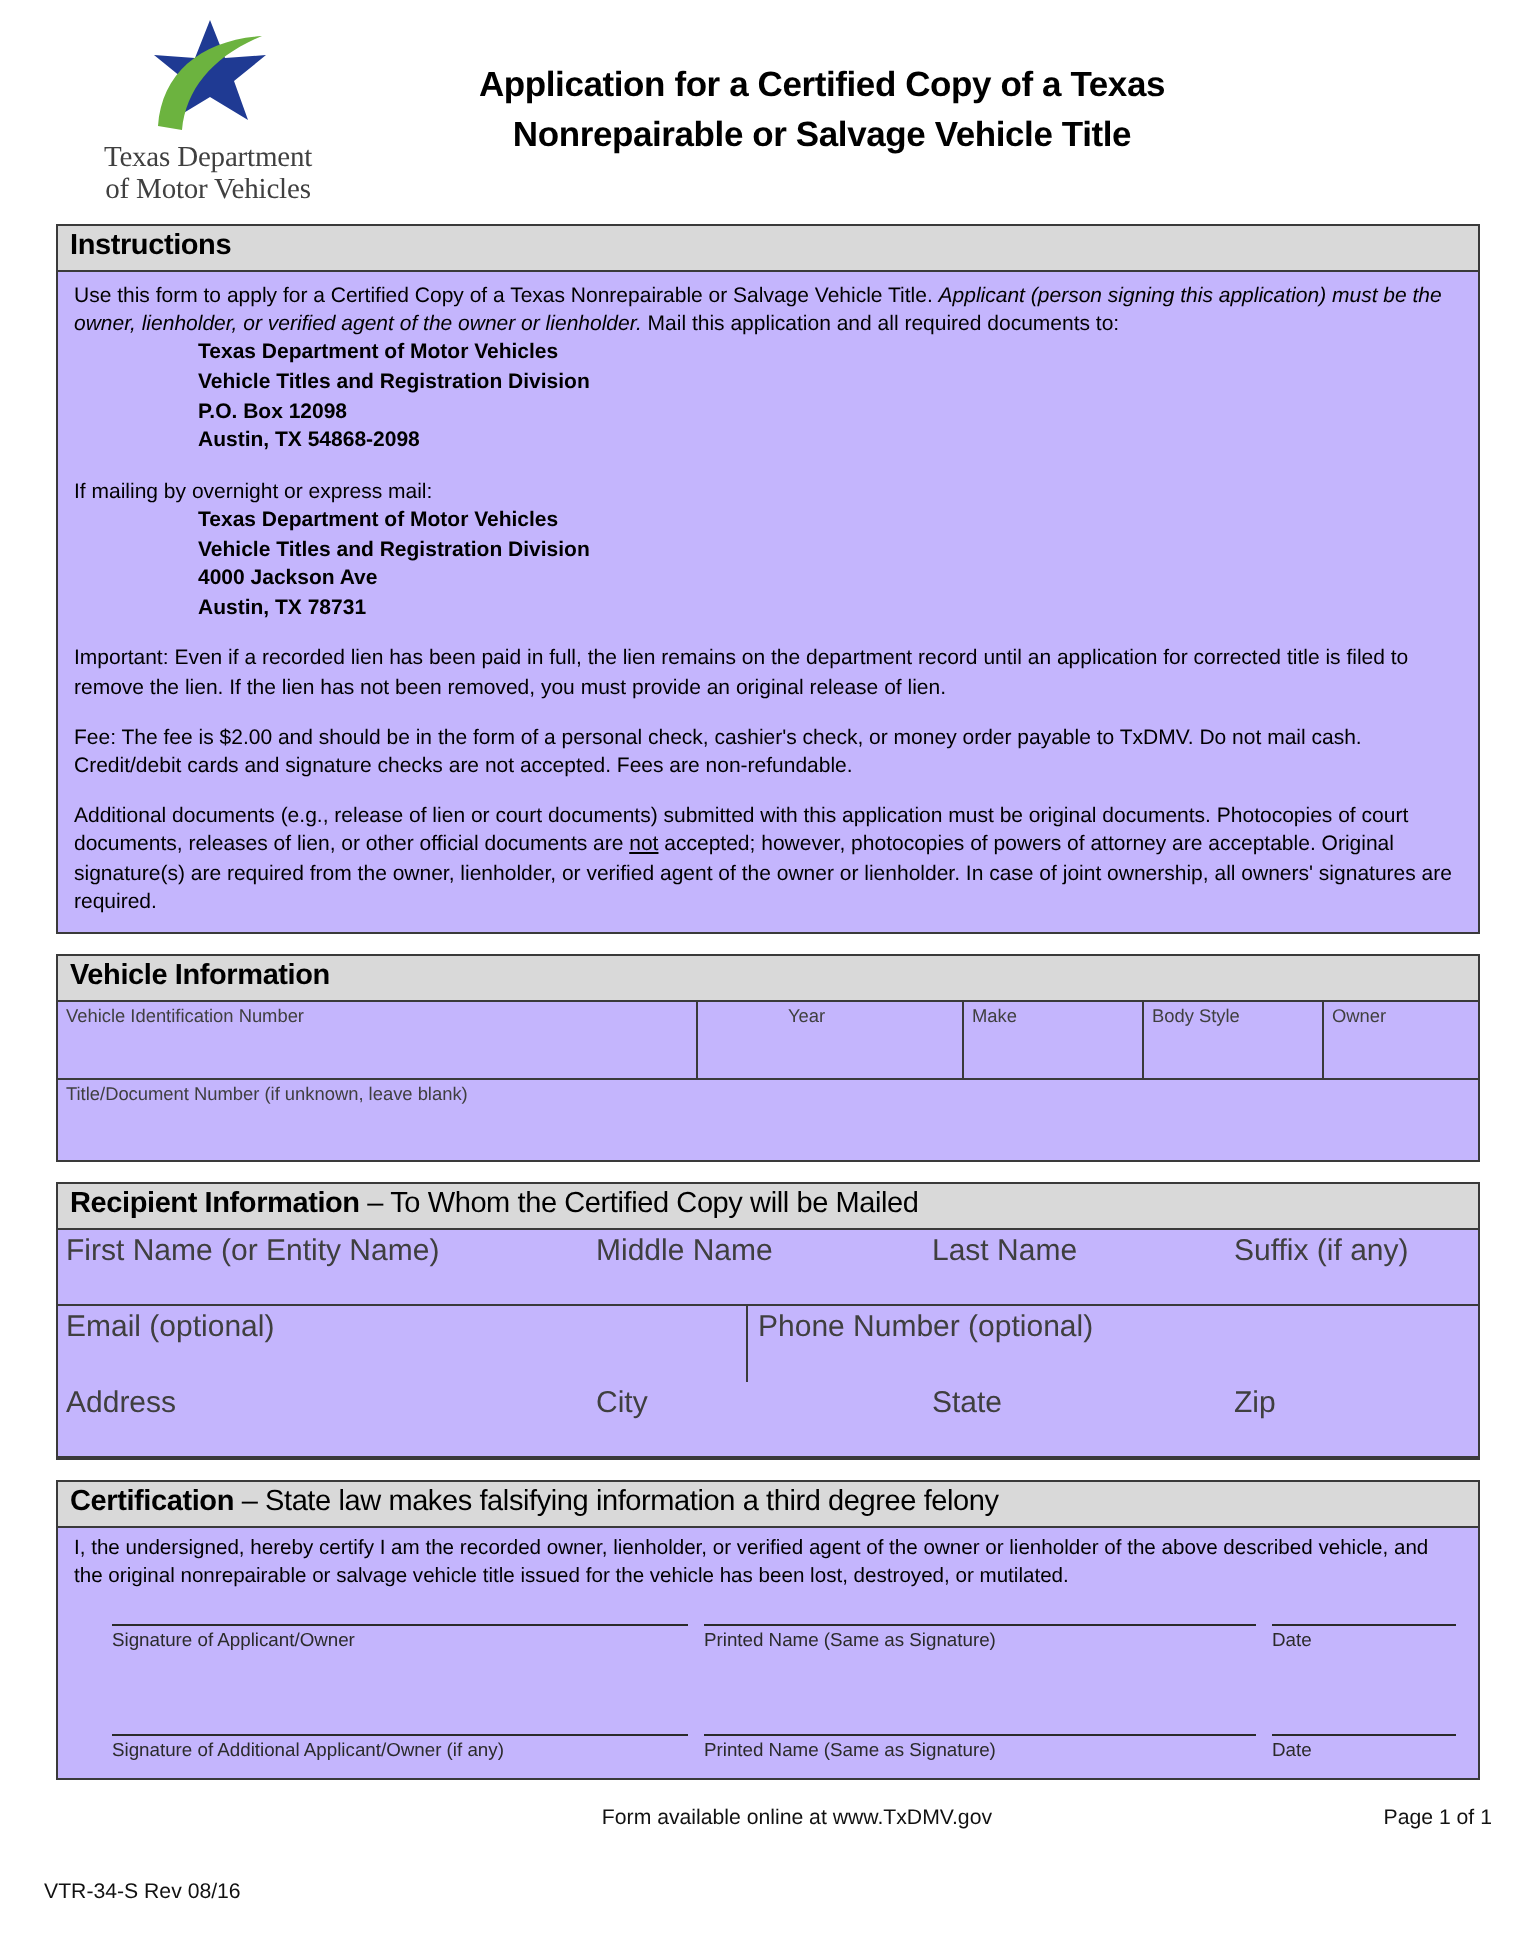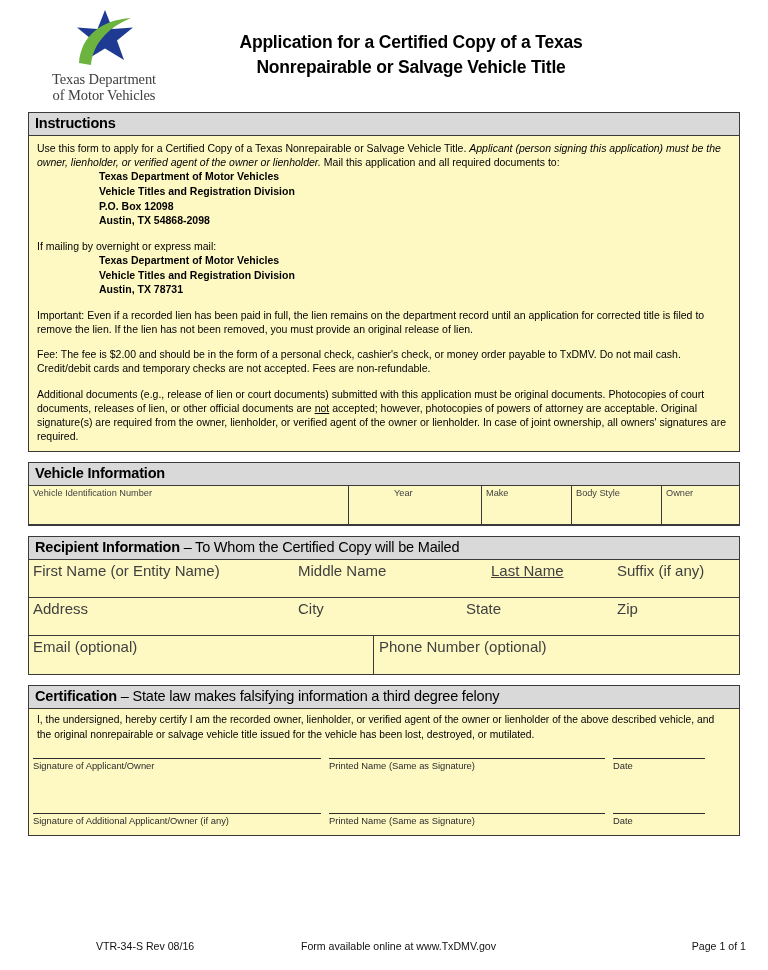--- a/index.html
+++ b/index.html
@@ -58,21 +58,21 @@
     font-weight: bold;
     line-height: 25px;
     letter-spacing: -0.2px;
   }
 
   
   .section {
     border: 1.4px solid #3a3a3a;
     margin: 0 28px 10px 28px;
     box-sizing: border-box;
-    background: #fef9c3;
+    background: #c4b5fd;
   }
   .section-head {
     background: #d9d9d9;
     border-bottom: 1.2px solid #3a3a3a;
     padding: 2px 6px 3px 6px;
     font-size: 14.5px;
     font-weight: bold;
     letter-spacing: -0.2px;
     line-height: 17px;
   }
@@ -156,20 +156,21 @@
     font-size: 10.3px;
     line-height: 14.2px;
   }
   .sigblock {
     position: relative;
     margin-top: 16px;
   }
   .sigrow {
     position: relative;
     height: 55px;
+    margin-left: 23px;
   }
   .sigrow.second { height: 22px; }
   .sigline {
     position: absolute;
     top: 0;
     border-top: 1.3px solid #2b2b2b;
   }
   .siglab {
     position: absolute;
     top: 2px;
@@ -181,21 +182,21 @@
   
   .footer {
     position: absolute;
     left: 22px;
     right: 22px;
     bottom: 18px;
     display: flex;
     font-size: 10.6px;
     color: #111111;
   }
-  .footer .f-left { width: 34%; text-align: center; }
+  .footer .f-left { width: 34%; text-align: left; margin-top: 37px; }
   .footer .f-mid  { width: 36%; text-align: center; }
   .footer .f-right{ width: 30%; text-align: right; }
 </style>
 </head>
 <body>
 
 <div class="header">
   <div class="logo-block">
     <div class="logo-mark">
       <svg width="86" height="62" viewBox="0 0 86 62" xmlns="http://www.w3.org/2000/svg">
@@ -224,63 +225,67 @@
       <div>Texas Department of Motor Vehicles</div>
       <div>Vehicle Titles and Registration Division</div>
       <div>P.O. Box 12098</div>
       <div>Austin, TX 54868-2098</div>
     </div>
     <div class="gap"></div>
     <p>If mailing by overnight or express mail:</p>
     <div class="addr-block">
       <div>Texas Department of Motor Vehicles</div>
       <div>Vehicle Titles and Registration Division</div>
+      <div>4000 Jackson Ave</div>
       <div>Austin, TX 78731</div>
     </div>
     <div class="gap"></div>
     <p><b>Important:</b><span> Even if a recorded lien has been paid in full, the lien remains on the department record until an application for corrected title is filed to remove the lien. If the lien has not been removed, you must provide an original release of lien.</span></p>
     <div class="gap"></div>
-    <p><b>Fee:</b><span> The fee is $2.00 and should be in the form of a personal check, cashier's check, or money order payable to TxDMV. </span><b>Do not mail cash.</b><span> Credit/debit cards and temporary checks are not accepted.  </span><b>Fees are non-refundable</b><span>.</span></p>
+    <p><b>Fee:</b><span> The fee is $2.00 and should be in the form of a personal check, cashier's check, or money order payable to TxDMV. </span><b>Do not mail cash.</b><span> Credit/debit cards and signature checks are not accepted.  </span><b>Fees are non-refundable</b><span>.</span></p>
     <div class="gap"></div>
     <p><b>Additional documents (e.g., release of lien or court documents) submitted with this application must be original documents.</b><span> Photocopies of court documents, releases of lien, or other official documents are </span><u>not</u><span> accepted; however, photocopies of powers of attorney are acceptable.  </span><b>Original signature(s) are required from the owner, lienholder, or verified agent of the owner or lienholder. In case of joint ownership, all owners' signatures are required.</b></p>
   </div>
 </div>
 
 <div class="section">
   <div class="section-head">Vehicle Information</div>
   <div class="frow">
     <div class="fcell" style="width:320px;"><span>Vehicle Identification Number</span></div>
     <div class="fcell" style="width:92px;margin-left:41px;"><span>Year</span></div>
     <div class="fcell" style="width:90px;"><span>Make</span></div>
     <div class="fcell" style="width:90px;"><span>Body Style</span></div>
     <div class="fcell nodiv" style="flex:1;"><span>Owner</span></div>
   </div>
+  <div class="frow last">
+    <div class="fcell nodiv tall" style="flex:1;"><span>Title/Document Number (if unknown, leave blank)</span></div>
+  </div>
 </div>
 
 <div class="section">
   <div class="section-head"><span>Recipient Information</span><span class="sub"> – To Whom the Certified Copy will be Mailed</span></div>
 
   <div class="rrow">
     <div class="rlab" style="left:4px;">First Name (or Entity Name)</div>
     <div class="rlab" style="left:269px;">Middle Name</div>
-    <div class="rlab" style="left:462px;text-decoration:underline;">Last Name</div>
+    <div class="rlab" style="left:437px;">Last Name</div>
     <div class="rlab" style="left:588px;">Suffix (if any)</div>
+  </div>
+
+  <div class="rrow last">
+    <div class="rlab" style="left:4px;">Email (optional)</div>
+    <div class="vdiv" style="left:344px;"></div>
+    <div class="rlab" style="left:350px;">Phone Number (optional)</div>
   </div>
 
   <div class="rrow">
     <div class="rlab" style="left:4px;">Address</div>
     <div class="rlab" style="left:269px;">City</div>
     <div class="rlab" style="left:437px;">State</div>
     <div class="rlab" style="left:588px;">Zip</div>
-  </div>
-
-  <div class="rrow last">
-    <div class="rlab" style="left:4px;">Email (optional)</div>
-    <div class="vdiv" style="left:344px;"></div>
-    <div class="rlab" style="left:350px;">Phone Number (optional)</div>
   </div>
 </div>
 
 <div class="section">
   <div class="section-head"><span>Certification</span><span class="sub"> – State law makes falsifying information a third degree felony</span></div>
   <div class="cert-text">I, the undersigned, hereby certify I am the recorded owner, lienholder, or verified agent of the owner or lienholder of the above described vehicle, and the original nonrepairable or salvage vehicle title issued for the vehicle has been lost, destroyed, or mutilated.</div>
 
   <div class="sigblock">
     <div class="sigrow">
       <div class="sigline" style="left:4px;   width:288px;"></div>

